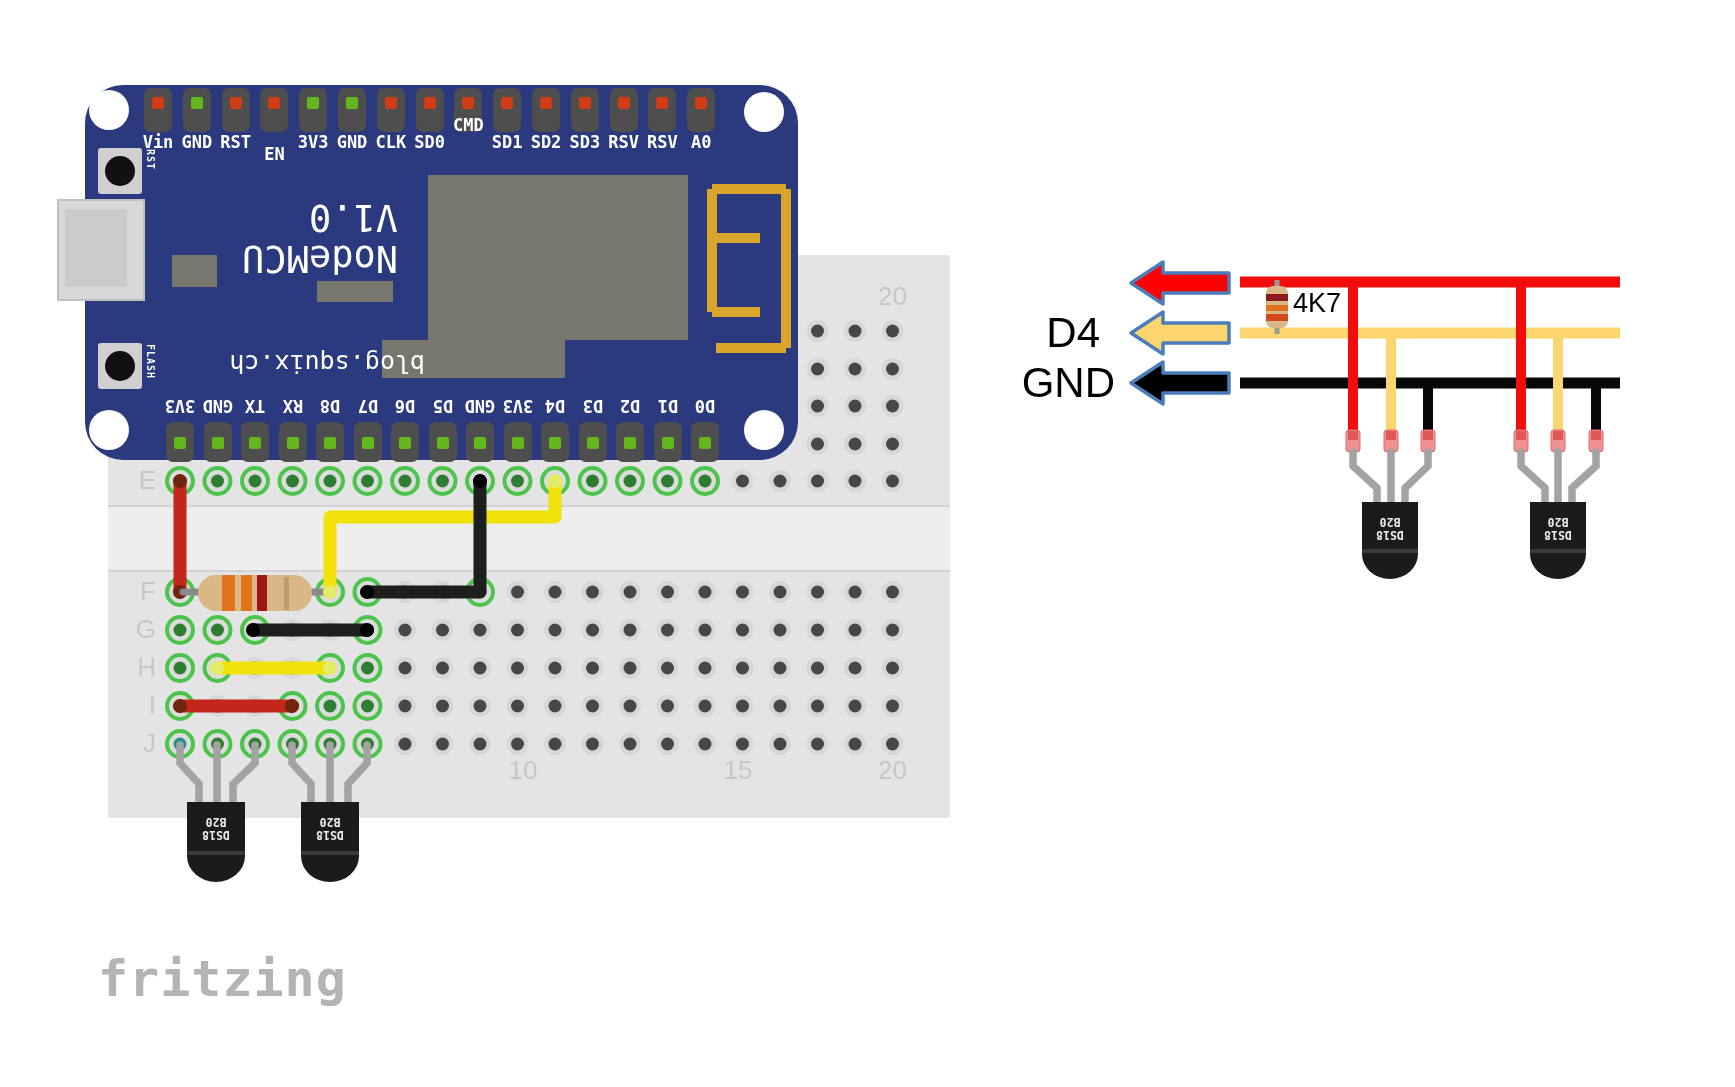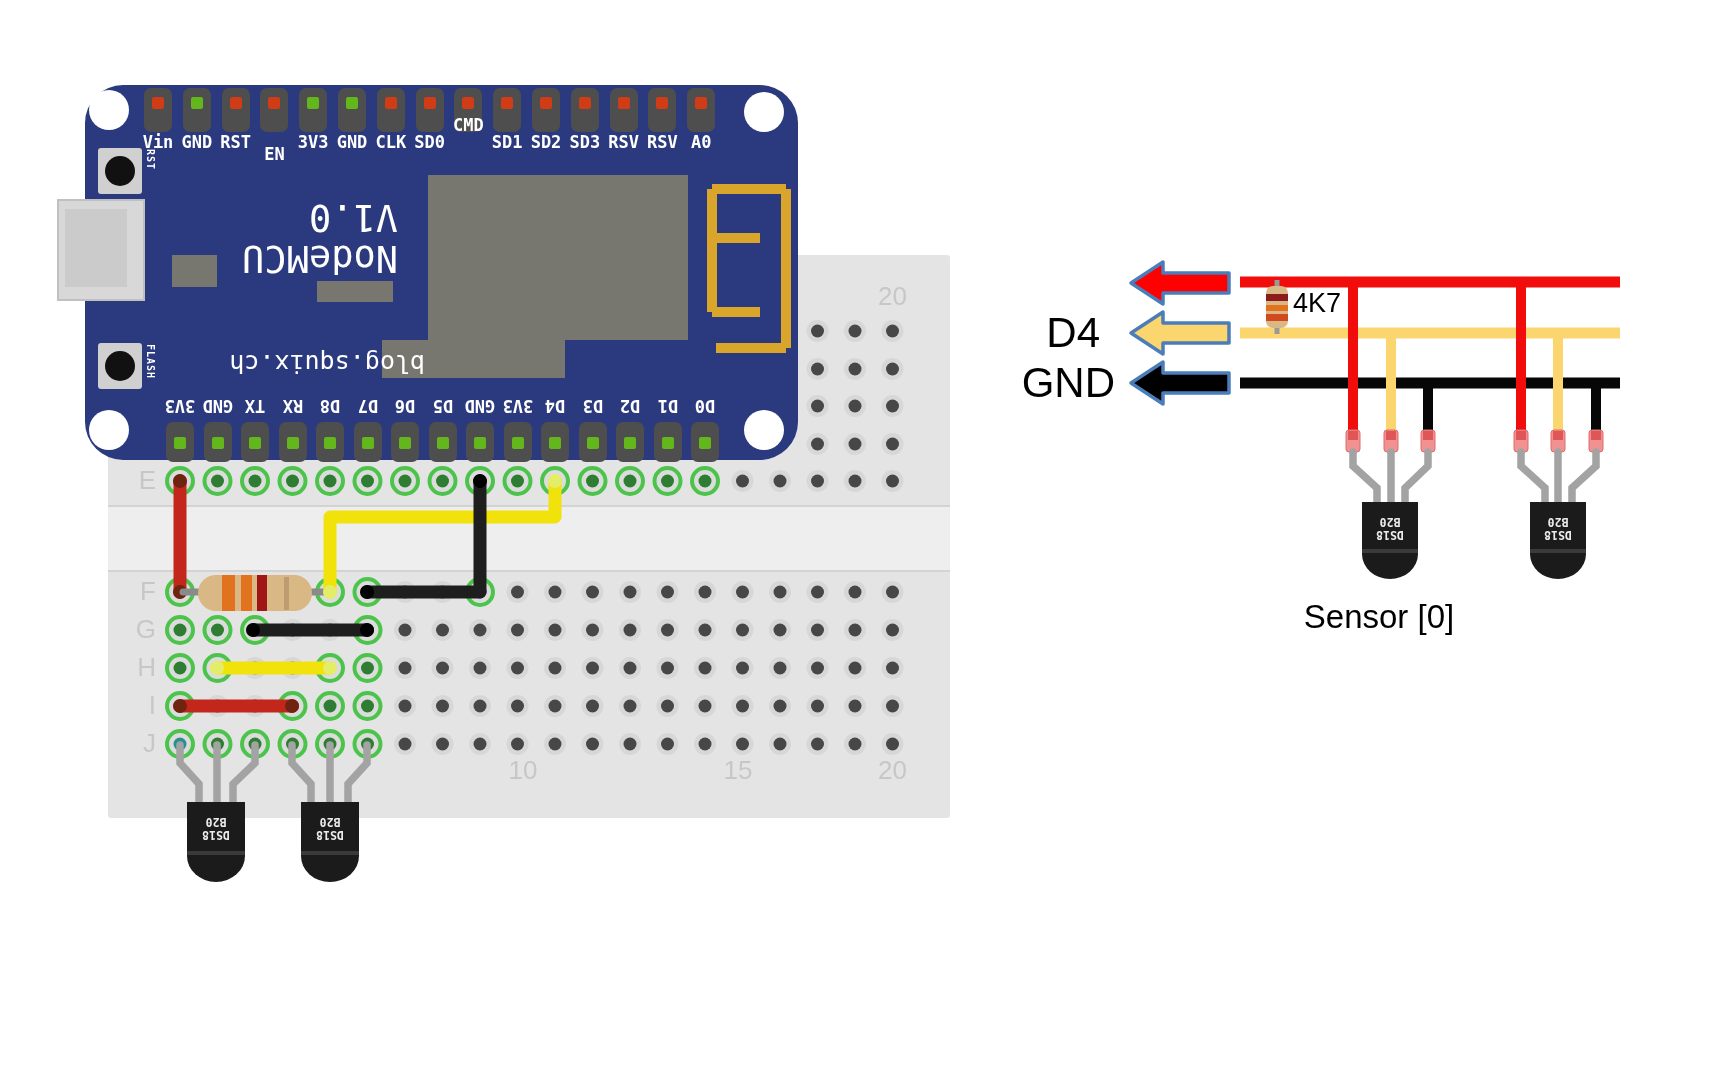--- a/index.html
+++ b/index.html
@@ -561,15 +561,15 @@
         </g>
       </g>
       <polygon points="1131,283 1163,262 1163,273 1229,273 1229,293 1163,293 1163,304" fill="#fe0000" stroke="#4a7dba" stroke-width="3.5" stroke-linejoin="round"></polygon>
       <polygon points="1131,333 1163,312 1163,323 1229,323 1229,343 1163,343 1163,354" fill="#fbd56e" stroke="#4a7dba" stroke-width="3.5" stroke-linejoin="round"></polygon>
       <polygon points="1131,383 1163,362 1163,373 1229,373 1229,393 1163,393 1163,404" fill="#000000" stroke="#4a7dba" stroke-width="3.5" stroke-linejoin="round"></polygon>
     </svg>
 
   <div class="sch-pin abs" style="width:230px;top:311px;">D4</div>
   <div class="sch-pin abs" style="width:245px;top:361px;">GND</div>
   <div class="sch-res abs">4K7</div>
-  <div class="sensor-label abs" style="left:1264px;top:598px;">Sensor [0]</div>
-
+
+  <div id="logo" class="abs">fritzing</div>
 </div>
 
 </body></html>

